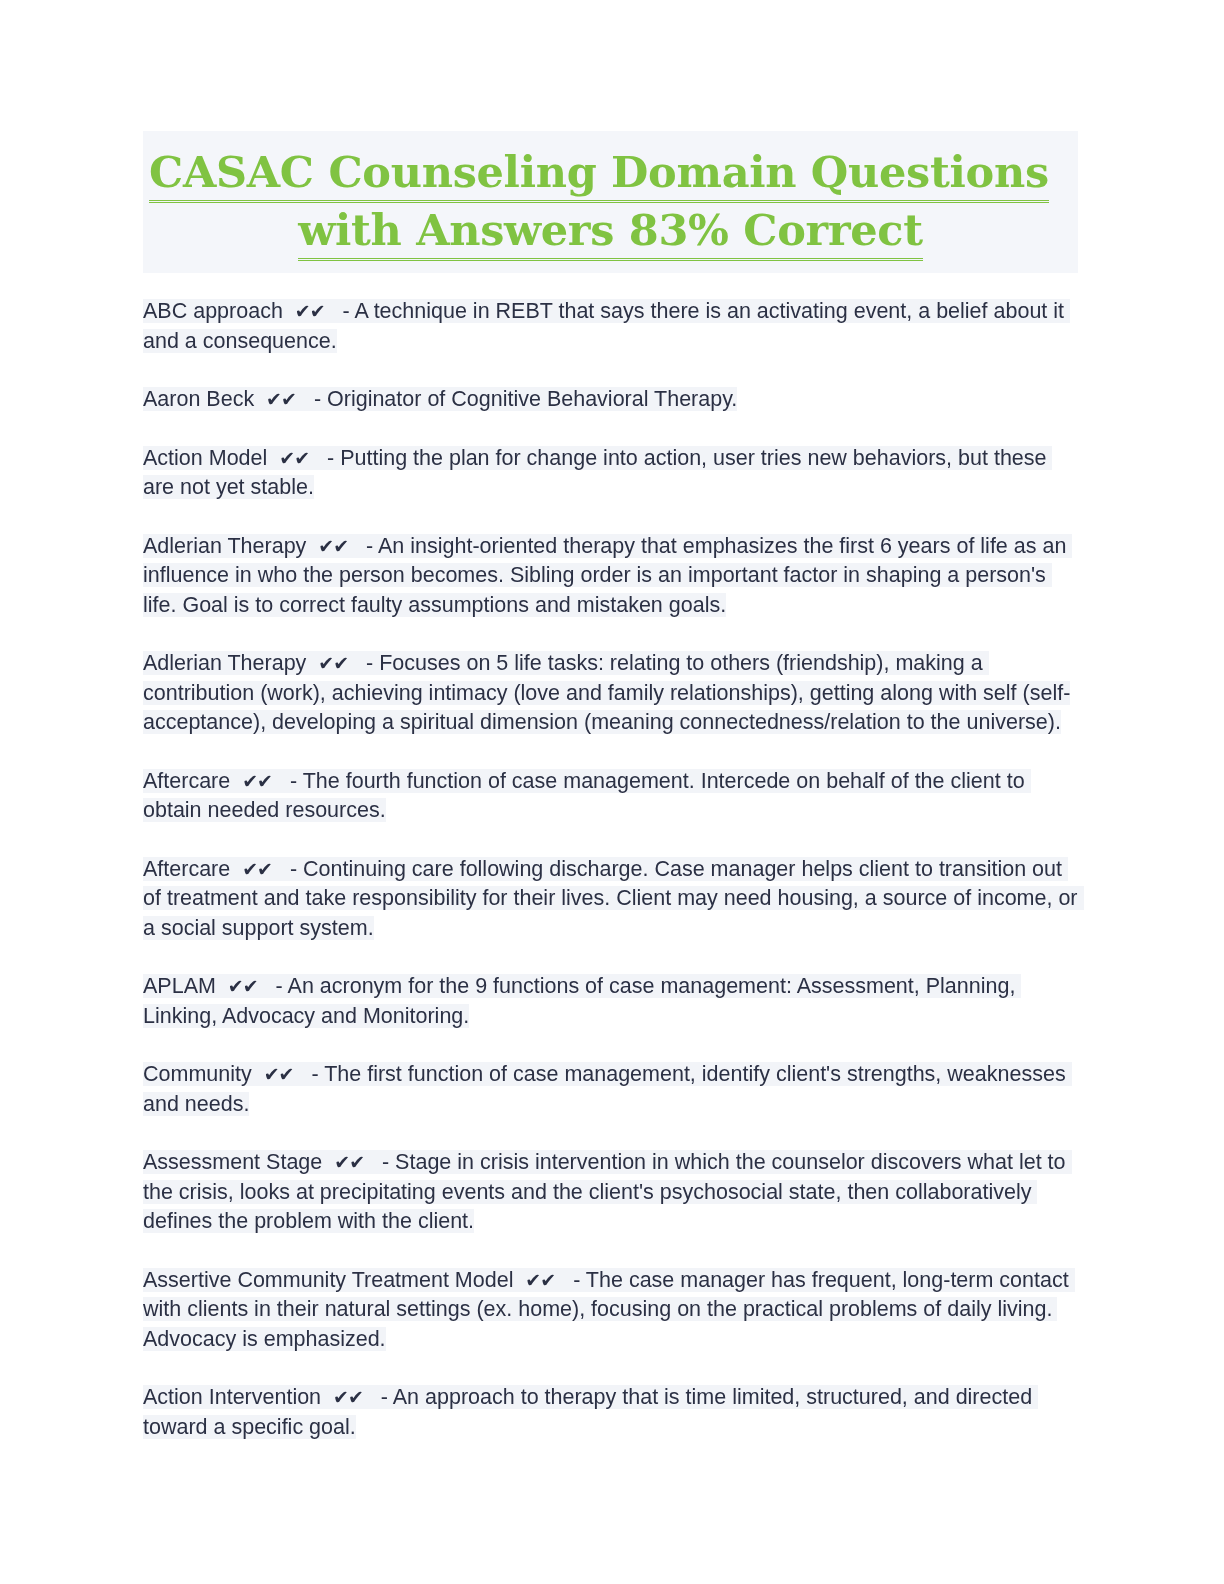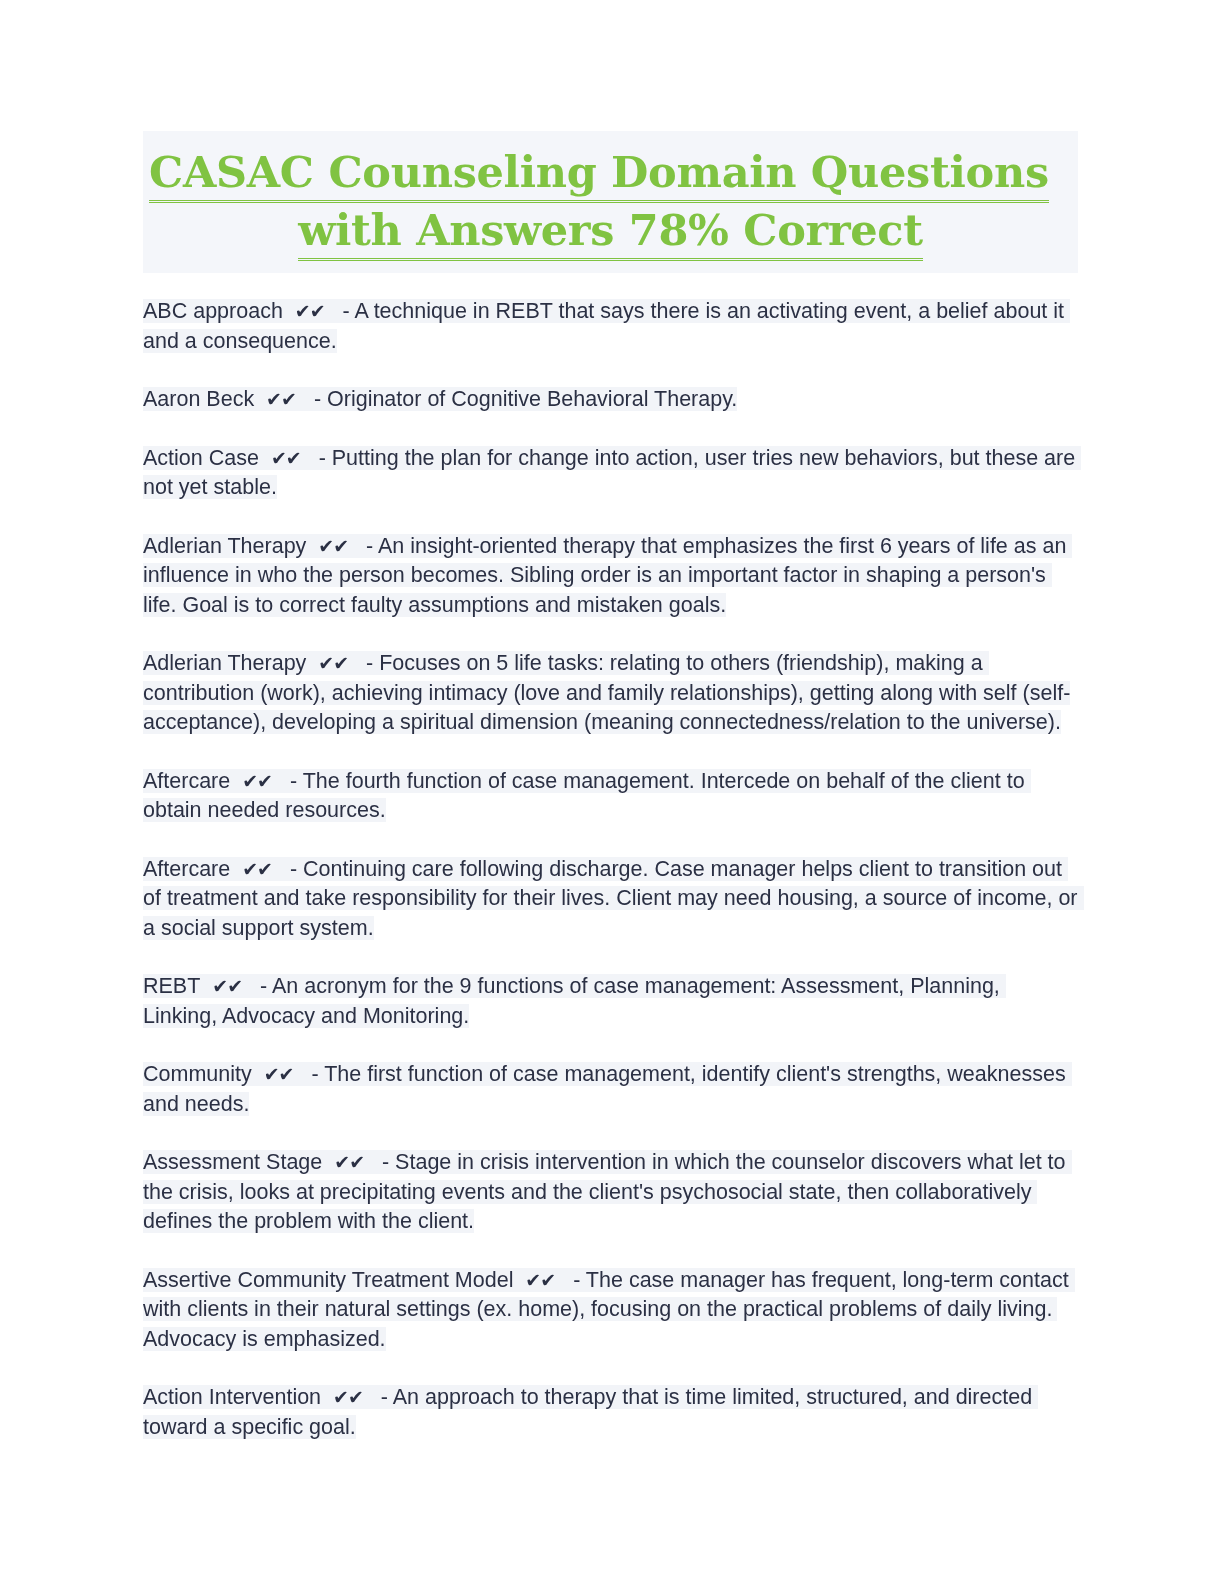--- a/index.html
+++ b/index.html
@@ -79,39 +79,39 @@
   .dash-def { white-space: pre-wrap; }
 </style>
 </head>
 <body>
 
 <div class="page">
   <div class="content">
 
     <div class="title-block">
       <span class="title-line line1"><span class="ul">CASAC Counseling Domain Questions</span></span>
-      <span class="title-line line2"><span class="ul">with Answers 78% Correct</span></span>
+      <span class="title-line line2"><span class="ul">with Answers 83% Correct</span></span>
     </div>
 
     <div class="entries">
       <p class="entry"><span class="hl"><span class="term">ABC approach</span><span class="term">&nbsp; </span><span class="checks">✔✔</span><span class="dash-def">&nbsp;&nbsp; </span><span class="dash-def">- A technique in REBT that says there is an activating event, a belief about it and a consequence.</span></span></p>
 
       <p class="entry"><span class="hl"><span class="term">Aaron Beck</span><span class="term">&nbsp; </span><span class="checks">✔✔</span><span class="dash-def">&nbsp;&nbsp; </span><span class="dash-def">- Originator of Cognitive Behavioral Therapy.</span></span></p>
 
-      <p class="entry"><span class="hl"><span class="term">Action Case</span><span class="term">&nbsp; </span><span class="checks">✔✔</span><span class="dash-def">&nbsp;&nbsp; </span><span class="dash-def">- Putting the plan for change into action, user tries new behaviors, but these are not yet stable.</span></span></p>
+      <p class="entry"><span class="hl"><span class="term">Action Model</span><span class="term">&nbsp; </span><span class="checks">✔✔</span><span class="dash-def">&nbsp;&nbsp; </span><span class="dash-def">- Putting the plan for change into action, user tries new behaviors, but these are not yet stable.</span></span></p>
 
       <p class="entry"><span class="hl"><span class="term">Adlerian Therapy</span><span class="term">&nbsp; </span><span class="checks">✔✔</span><span class="dash-def">&nbsp;&nbsp; </span><span class="dash-def">- An insight-oriented therapy that emphasizes the first 6 years of life as an influence in who the person becomes. Sibling order is an important factor in shaping a person's life. Goal is to correct faulty assumptions and mistaken goals.</span></span></p>
 
       <p class="entry"><span class="hl"><span class="term">Adlerian Therapy</span><span class="term">&nbsp; </span><span class="checks">✔✔</span><span class="dash-def">&nbsp;&nbsp; </span><span class="dash-def">- Focuses on 5 life tasks: relating to others (friendship), making a contribution (work), achieving intimacy (love and family relationships), getting along with self (self-acceptance), developing a spiritual dimension (meaning connectedness/relation to the universe).</span></span></p>
 
       <p class="entry"><span class="hl"><span class="term">Aftercare</span><span class="term">&nbsp; </span><span class="checks">✔✔</span><span class="dash-def">&nbsp;&nbsp; </span><span class="dash-def">- The fourth function of case management. Intercede on behalf of the client to obtain needed resources.</span></span></p>
 
       <p class="entry"><span class="hl"><span class="term">Aftercare</span><span class="term">&nbsp; </span><span class="checks">✔✔</span><span class="dash-def">&nbsp;&nbsp; </span><span class="dash-def">- Continuing care following discharge. Case manager helps client to transition out of treatment and take responsibility for their lives. Client may need housing, a source of income, or a social support system.</span></span></p>
 
-      <p class="entry"><span class="hl"><span class="term">REBT</span><span class="term">&nbsp; </span><span class="checks">✔✔</span><span class="dash-def">&nbsp;&nbsp; </span><span class="dash-def">- An acronym for the 9 functions of case management: Assessment, Planning, Linking, Advocacy and Monitoring.</span></span></p>
+      <p class="entry"><span class="hl"><span class="term">APLAM</span><span class="term">&nbsp; </span><span class="checks">✔✔</span><span class="dash-def">&nbsp;&nbsp; </span><span class="dash-def">- An acronym for the 9 functions of case management: Assessment, Planning, Linking, Advocacy and Monitoring.</span></span></p>
 
       <p class="entry"><span class="hl"><span class="term">Community</span><span class="term">&nbsp; </span><span class="checks">✔✔</span><span class="dash-def">&nbsp;&nbsp; </span><span class="dash-def">- The first function of case management, identify client's strengths, weaknesses and needs.</span></span></p>
 
       <p class="entry"><span class="hl"><span class="term">Assessment Stage</span><span class="term">&nbsp; </span><span class="checks">✔✔</span><span class="dash-def">&nbsp;&nbsp; </span><span class="dash-def">- Stage in crisis intervention in which the counselor discovers what let to the crisis, looks at precipitating events and the client's psychosocial state, then collaboratively defines the problem with the client.</span></span></p>
 
       <p class="entry"><span class="hl"><span class="term">Assertive Community Treatment Model</span><span class="term">&nbsp; </span><span class="checks">✔✔</span><span class="dash-def">&nbsp;&nbsp; </span><span class="dash-def">- The case manager has frequent, long-term contact with clients in their natural settings (ex. home), focusing on the practical problems of daily living. Advocacy is emphasized.</span></span></p>
 
       <p class="entry"><span class="hl"><span class="term">Action Intervention</span><span class="term">&nbsp; </span><span class="checks">✔✔</span><span class="dash-def">&nbsp;&nbsp; </span><span class="dash-def">- An approach to therapy that is time limited, structured, and directed toward a specific goal.</span></span></p>
     </div>
 

